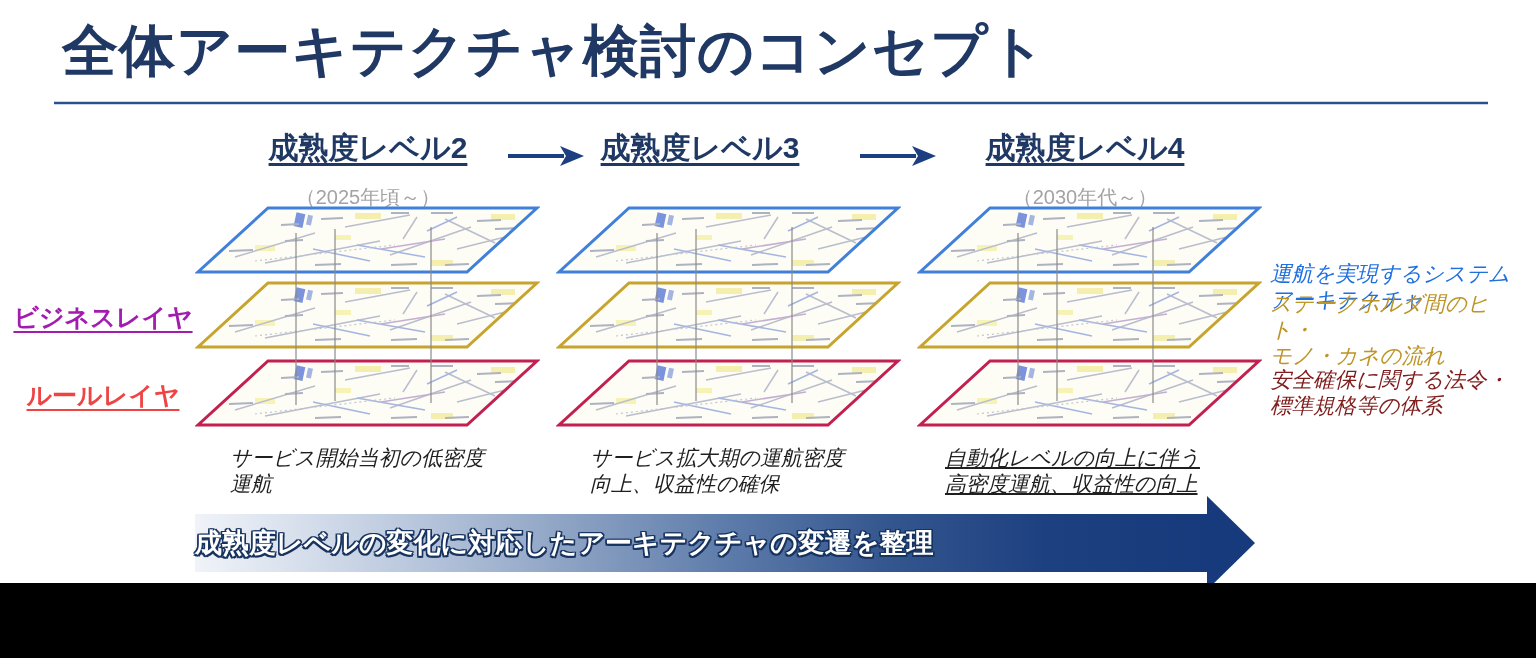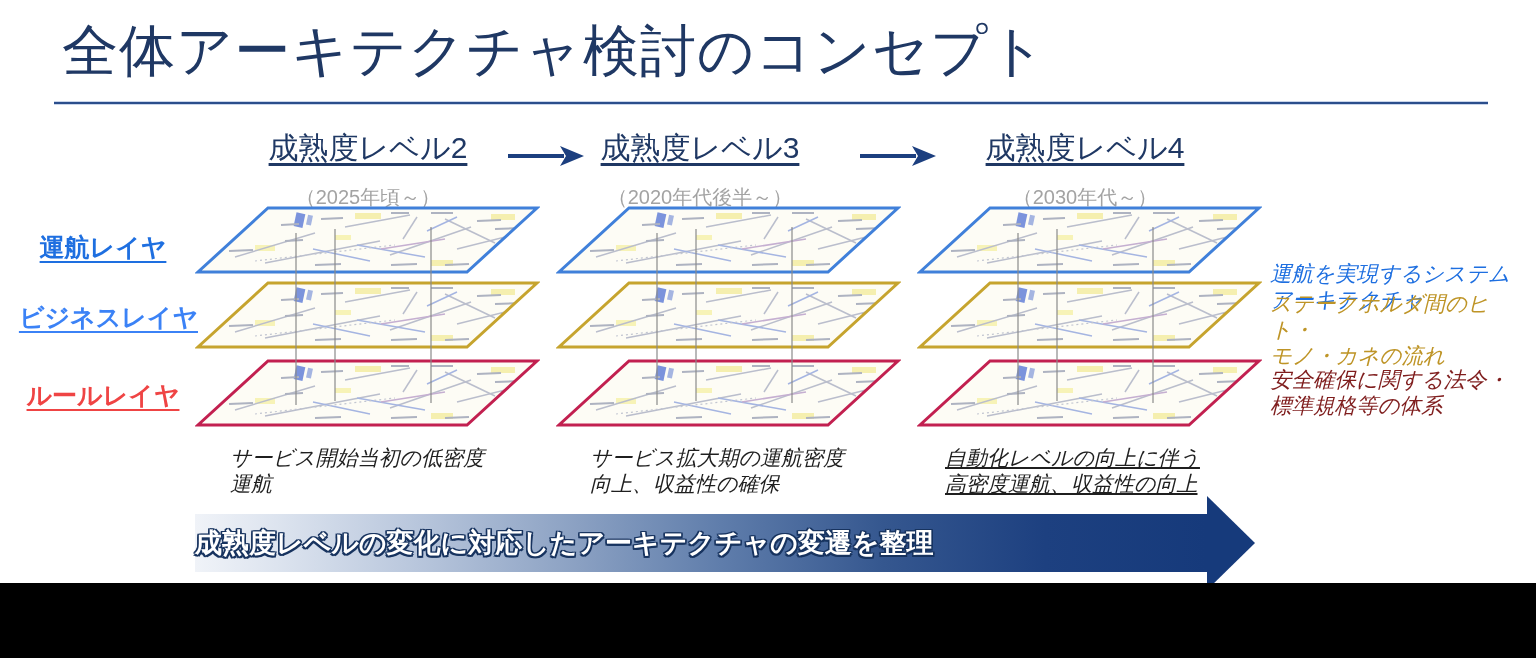--- a/index.html
+++ b/index.html
@@ -1,40 +1,40 @@
 <!DOCTYPE html>
 <html><head>
 <meta charset="utf-8">
 <style>
   html,body{margin:0;padding:0;background:#ffffff;}
   .slide{
     position:relative;width:1536px;height:658px;overflow:hidden;background:#ffffff;
     font-family:"Liberation Sans","DejaVu Sans",sans-serif;
   }
   .title{
-    position:absolute;left:62px;top:14px;font-size:56px;font-weight:400;
+    position:absolute;left:62px;top:14px;font-size:56px;font-weight:700;
     color:#1F3864;letter-spacing:1px;white-space:nowrap;
   }
   .divider{
     position:absolute;left:54px;top:102px;width:1434px;height:2px;background:#2B4E8C;
     box-shadow:0 -1px 0 #c9d5ea,0 1px 0 #c9d5ea;
   }
   .col-head{position:absolute;top:128px;width:320px;text-align:center;}
   .col-head .level{
-    font-size:30px;font-weight:400;color:#1F3864;text-decoration:underline;
+    font-size:30px;font-weight:700;color:#1F3864;text-decoration:underline;
     text-decoration-thickness:2.5px;text-underline-offset:5px;white-space:nowrap;
   }
   .col-head .period{font-size:20px;color:#A3A3A3;margin-top:15px;white-space:nowrap;}
   .flow-arrow{position:absolute;top:144px;width:80px;height:24px;}
   .layer-label{
     position:absolute;left:8px;width:190px;text-align:center;font-size:25px;font-weight:700;
     text-decoration:underline;text-decoration-thickness:2px;text-underline-offset:5px;white-space:nowrap;
   }
   .lbl-blue{top:231px;color:#1E6FE0;}
-  .lbl-gold{top:301px;color:#3b82f6;text-align:right;}
+  .lbl-gold{top:301px;color:#a21caf;}
   .lbl-red{top:379px;color:#ef4444;}
   .stack{position:absolute;top:205px;width:345px;height:232px;}
   .desc{
     position:absolute;left:1270px;width:262px;font-size:21.5px;font-style:italic;
     font-weight:500;line-height:26px;white-space:pre-line;
   }
   .desc-blue{top:216px;color:#1E6FE0;margin-top:45px;}
   .desc-gold{top:291px;color:#BE9426;}
   .desc-red{top:367px;color:#7f1d1d;}
   .caption{
@@ -137,37 +137,35 @@
 
   <div class="title">全体アーキテクチャ検討のコンセプト</div>
   <div class="divider"></div>
 
   <div class="col-head" style="left:208px">
     <div class="level">成熟度レベル2</div>
     <div class="period">（2025年頃～）</div>
   </div>
   <div class="col-head" style="left:540px">
     <div class="level">成熟度レベル3</div>
-    <div class="period">（2020年代後半～）</div>
   </div>
   <div class="col-head" style="left:925px">
     <div class="level">成熟度レベル4</div>
     <div class="period">（2030年代～）</div>
   </div>
 
   <svg class="flow-arrow" style="left:506px" viewBox="0 0 80 24">
     <line x1="2" y1="12" x2="58" y2="12" stroke="#1C3F7F" stroke-width="4"></line>
     <polygon points="54,2 78,12 54,22 60,12" fill="#1C3F7F"></polygon>
   </svg>
   <svg class="flow-arrow" style="left:858px" viewBox="0 0 80 24">
     <line x1="2" y1="12" x2="58" y2="12" stroke="#1C3F7F" stroke-width="4"></line>
     <polygon points="54,2 78,12 54,22 60,12" fill="#1C3F7F"></polygon>
   </svg>
 
-  <div class="layer-label lbl-blue">運航レイヤ</div>
   <div class="layer-label lbl-gold">ビジネスレイヤ</div>
   <div class="layer-label lbl-red">ルールレイヤ</div>
 
   <svg class="stack" style="left:195px" viewBox="0 0 345 232">
       <use href="#layer-stack"></use>
     </svg>
   <svg class="stack" style="left:556px" viewBox="0 0 345 232">
       <use href="#layer-stack"></use>
     </svg>
   <svg class="stack" style="left:917px" viewBox="0 0 345 232">

